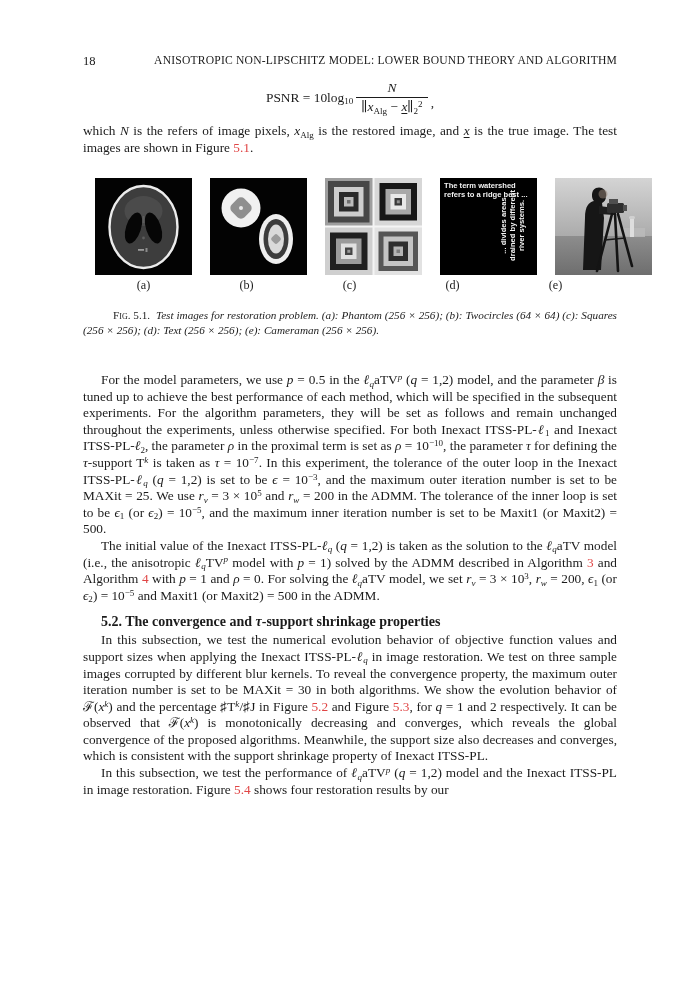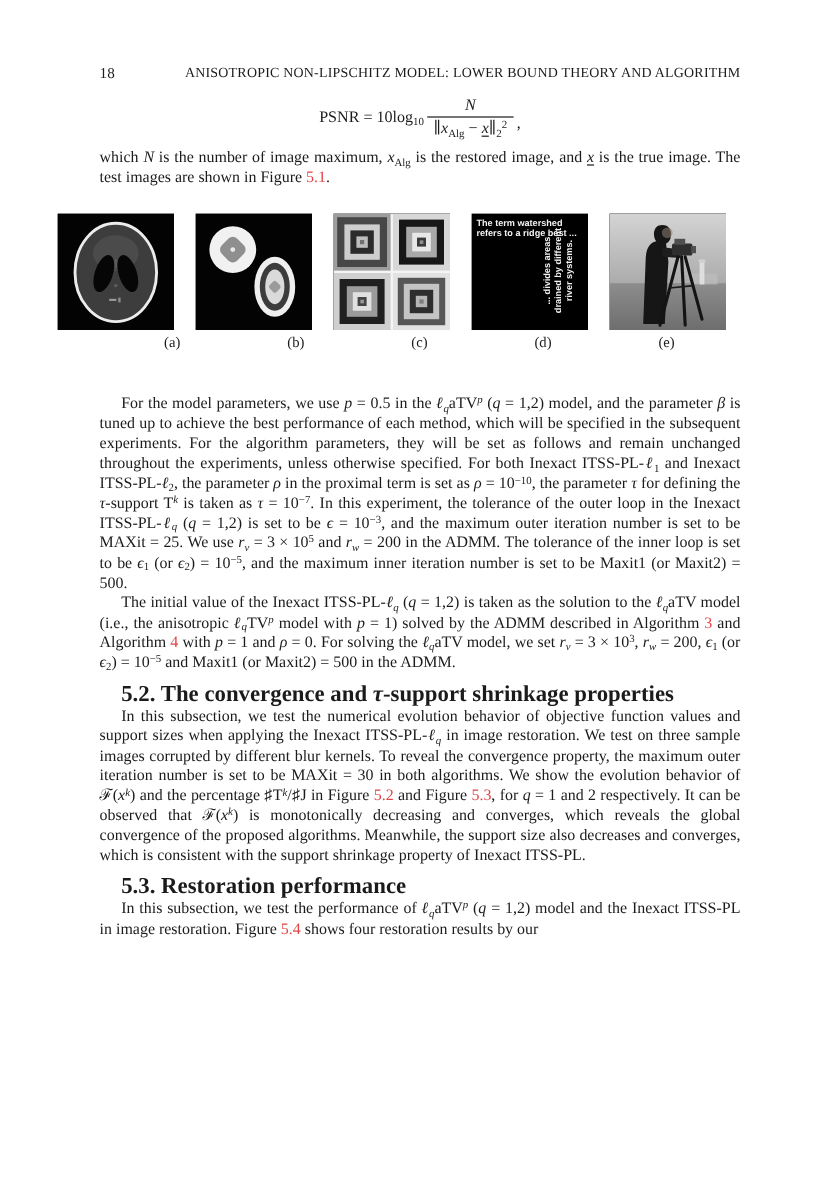--- a/index.html
+++ b/index.html
@@ -32,21 +32,21 @@
   .run-sub { font-size: 68%; position: relative; top: 0.28em; line-height: 0; }
 
   
   .formula { margin: 10px 0 8px 0; display: flex; justify-content: center; align-items: center; font-size: 13.4px; }
   .frac { display: inline-flex; flex-direction: column; text-align: center; margin: 0 3px; }
   .frac .num { padding: 0 5px 1px 5px; }
   .frac .den { border-top: 1px solid var(--ink); padding: 1px 5px 0 5px; }
   .formula .tail { align-self: center; padding-top: 10px; }
 
   
-  .figure-row { margin: 22px auto 0 auto; width: 510px; display: flex; gap: 18px; justify-content: flex-end; }
+  .figure-row { margin: 22px auto 0 auto; width: 510px; display: flex; gap: 18px; }
   .panel { width: 97px; height: 97px; background: #000; position: relative; overflow: hidden; flex: 0 0 auto; }
   .figure-labels { width: 510px; margin: 3px auto 0 auto; display: flex; gap: 6px; }
   .figure-labels span { width: 97px; text-align: center; font-size: 12.2px; }
 
   
   .timg-top {
     position: absolute; left: 4px; top: 3px; width: 90px;
     font-family: "Liberation Sans", sans-serif; font-weight: bold;
     font-size: 7.6px; line-height: 9px; color: #f2f2f2;
   }
@@ -55,21 +55,21 @@
     transform: rotate(-90deg); transform-origin: center;
     font-family: "Liberation Sans", sans-serif; font-weight: bold;
     font-size: 7.6px; line-height: 9px; color: #f2f2f2; text-align: center;
   }
 
   
   .caption { margin-top: 15px; font-size: 11.2px; line-height: 14.4px; text-align: justify; text-indent: 30px; }
   .caption .run-i { font-size: 11.2px; }
 
   .para-a { margin-top: 35px; }
-  .sec-head { font-size: 19px; line-height: 17px; margin: 9px 0 2px 0; padding-left: 18px; }
+  .sec-head { font-size: 14px; line-height: 17px; margin: 9px 0 2px 0; padding-left: 18px; }
 </style>
 </head>
 <body>
 
 <div class="page">
   <div class="content">
 
     <div class="running-head">
       <span class="page-num">18</span>
       <span class="head-title">ANISOTROPIC NON-LIPSCHITZ MODEL: LOWER BOUND THEORY AND ALGORITHM</span>
@@ -78,21 +78,21 @@
 
     <div class="formula">
       <span class="lhs"><span>PSNR = 10log</span><span class="run-sub">10</span></span>
       <span class="frac">
         <span class="num"><span class="run-i">N</span></span>
         <span class="den"><span>∥</span><span class="run-i">x</span><span class="run-sub">Alg</span><span> − </span><span class="run-i run-u">x</span><span>∥</span><span class="run-sub">2</span><span class="run-sup">2</span></span>
       </span>
       <span class="tail">,</span>
     </div>
 
-    <div class="para wherep"><span>which </span><span class="run-i">N</span><span> is the number of image maximum, </span><span class="run-i">x</span><span class="run-sub">Alg</span><span> is the restored image, and </span><span class="run-i run-u">x</span><span> is the true image. The test images are shown in Figure </span><span class="run-r">5.1</span><span>.</span></div>
+    <div class="para wherep"><span>which </span><span class="run-i">N</span><span> is the refers of image pixels, </span><span class="run-i">x</span><span class="run-sub">Alg</span><span> is the restored image, and </span><span class="run-i run-u">x</span><span> is the true image. The test images are shown in Figure </span><span class="run-r">5.1</span><span>.</span></div>
 
     <div class="figure-row">
 
       <div class="panel">
         <svg width="97" height="97" viewBox="0 0 97 97">
           <rect x="0" y="0" width="97" height="97" fill="#030303"></rect>
           <ellipse cx="48.5" cy="49" rx="34" ry="41" fill="#3d3d3d" stroke="#ececec" stroke-width="2.4"></ellipse>
           <ellipse cx="48.5" cy="33" rx="19" ry="15" fill="#4b4b4b"></ellipse>
           <rect x="47.5" y="38" width="2" height="7" fill="#5c5c5c"></rect>
           <ellipse cx="38.5" cy="50" rx="7.5" ry="16" fill="#060606" transform="rotate(18 38.5 50)"></ellipse>
@@ -200,27 +200,27 @@
     </div>
 
     <div class="figure-labels">
       <span>(a)</span>
       <span>(b)</span>
       <span>(c)</span>
       <span>(d)</span>
       <span>(e)</span>
     </div>
 
+    <div class="caption"><span class="run-sc">Fig. 5.1.&nbsp;&nbsp;</span><span class="run-i">Test images for restoration problem. (a): Phantom (256 × 256); (b): Twocircles (64 × 64) (c): Squares (256 × 256); (d): Text (256 × 256); (e): Cameraman (256 × 256).</span></div>
 
     <div class="para indent para-a"><span>For the model parameters, we use </span><span class="run-i">p</span><span> = 0.5 in the </span><span class="run-i">ℓ</span><span class="run-sub run-i">q</span><span>aTV</span><span class="run-sup run-i">p</span><span> (</span><span class="run-i">q</span><span> = 1,2) model, and the parameter </span><span class="run-i">β</span><span> is tuned up to achieve the best performance of each method, which will be specified in the subsequent experiments. For the algorithm parameters, they will be set as follows and remain unchanged throughout the experiments, unless otherwise specified. For both Inexact ITSS-PL-</span><span class="run-i">ℓ</span><span class="run-sub">1</span><span> and Inexact ITSS-PL-</span><span class="run-i">ℓ</span><span class="run-sub">2</span><span>, the parameter </span><span class="run-i">ρ</span><span> in the proximal term is set as </span><span class="run-i">ρ</span><span> = 10</span><span class="run-sup">−10</span><span>, the parameter </span><span class="run-i">τ</span><span> for defining the </span><span class="run-i">τ</span><span>-support T</span><span class="run-sup run-i">k</span><span> is taken as </span><span class="run-i">τ</span><span> = 10</span><span class="run-sup">−7</span><span>. In this experiment, the tolerance of the outer loop in the Inexact ITSS-PL-</span><span class="run-i">ℓ</span><span class="run-sub run-i">q</span><span> (</span><span class="run-i">q</span><span> = 1,2) is set to be </span><span class="run-i">ϵ</span><span> = 10</span><span class="run-sup">−3</span><span>, and the maximum outer iteration number is set to be MAXit = 25. We use </span><span class="run-i">r</span><span class="run-sub run-i">v</span><span> = 3 × 10</span><span class="run-sup">5</span><span> and </span><span class="run-i">r</span><span class="run-sub run-i">w</span><span> = 200 in the ADMM. The tolerance of the inner loop is set to be </span><span class="run-i">ϵ</span><span class="run-sub">1</span><span> (or </span><span class="run-i">ϵ</span><span class="run-sub">2</span><span>) = 10</span><span class="run-sup">−5</span><span>, and the maximum inner iteration number is set to be Maxit1 (or Maxit2) = 500.</span></div>
 
     <div class="para indent"><span>The initial value of the Inexact ITSS-PL-</span><span class="run-i">ℓ</span><span class="run-sub run-i">q</span><span> (</span><span class="run-i">q</span><span> = 1,2) is taken as the solution to the </span><span class="run-i">ℓ</span><span class="run-sub run-i">q</span><span>aTV model (i.e., the anisotropic </span><span class="run-i">ℓ</span><span class="run-sub run-i">q</span><span>TV</span><span class="run-sup run-i">p</span><span> model with </span><span class="run-i">p</span><span> = 1) solved by the ADMM described in Algorithm </span><span class="run-r">3</span><span> and Algorithm </span><span class="run-r">4</span><span> with </span><span class="run-i">p</span><span> = 1 and </span><span class="run-i">ρ</span><span> = 0. For solving the </span><span class="run-i">ℓ</span><span class="run-sub run-i">q</span><span>aTV model, we set </span><span class="run-i">r</span><span class="run-sub run-i">v</span><span> = 3 × 10</span><span class="run-sup">3</span><span>, </span><span class="run-i">r</span><span class="run-sub run-i">w</span><span> = 200, </span><span class="run-i">ϵ</span><span class="run-sub">1</span><span> (or </span><span class="run-i">ϵ</span><span class="run-sub">2</span><span>) = 10</span><span class="run-sup">−5</span><span> and Maxit1 (or Maxit2) = 500 in the ADMM.</span></div>
 
     <div class="sec-head"><span class="run-b">5.2. The convergence and </span><span class="run-b run-i">τ</span><span class="run-b">-support shrinkage properties</span></div>
 
     <div class="para indent"><span>In this subsection, we test the numerical evolution behavior of objective function values and support sizes when applying the Inexact ITSS-PL-</span><span class="run-i">ℓ</span><span class="run-sub run-i">q</span><span> in image restoration. We test on three sample images corrupted by different blur kernels. To reveal the convergence property, the maximum outer iteration number is set to be MAXit = 30 in both algorithms. We show the evolution behavior of </span><span>ℱ</span><span>(</span><span class="run-i">x</span><span class="run-sup run-i">k</span><span>)</span><span> and the percentage ♯T</span><span class="run-sup run-i">k</span><span>/♯J in Figure </span><span class="run-r">5.2</span><span> and Figure </span><span class="run-r">5.3</span><span>, for </span><span class="run-i">q</span><span> = 1 and 2 respectively. It can be observed that </span><span>ℱ</span><span>(</span><span class="run-i">x</span><span class="run-sup run-i">k</span><span>)</span><span> is monotonically decreasing and converges, which reveals the global convergence of the proposed algorithms. Meanwhile, the support size also decreases and converges, which is consistent with the support shrinkage property of Inexact ITSS-PL.</span></div>
 
-    <div class="sec-head"><span class="run-b">5.3. Restoration performance</span></div>
 
     <div class="para indent"><span>In this subsection, we test the performance of </span><span class="run-i">ℓ</span><span class="run-sub run-i">q</span><span>aTV</span><span class="run-sup run-i">p</span><span> (</span><span class="run-i">q</span><span> = 1,2) model and the Inexact ITSS-PL in image restoration. Figure </span><span class="run-r">5.4</span><span> shows four restoration results by our</span></div>
 
   </div>
 </div>
 
 </body></html>

